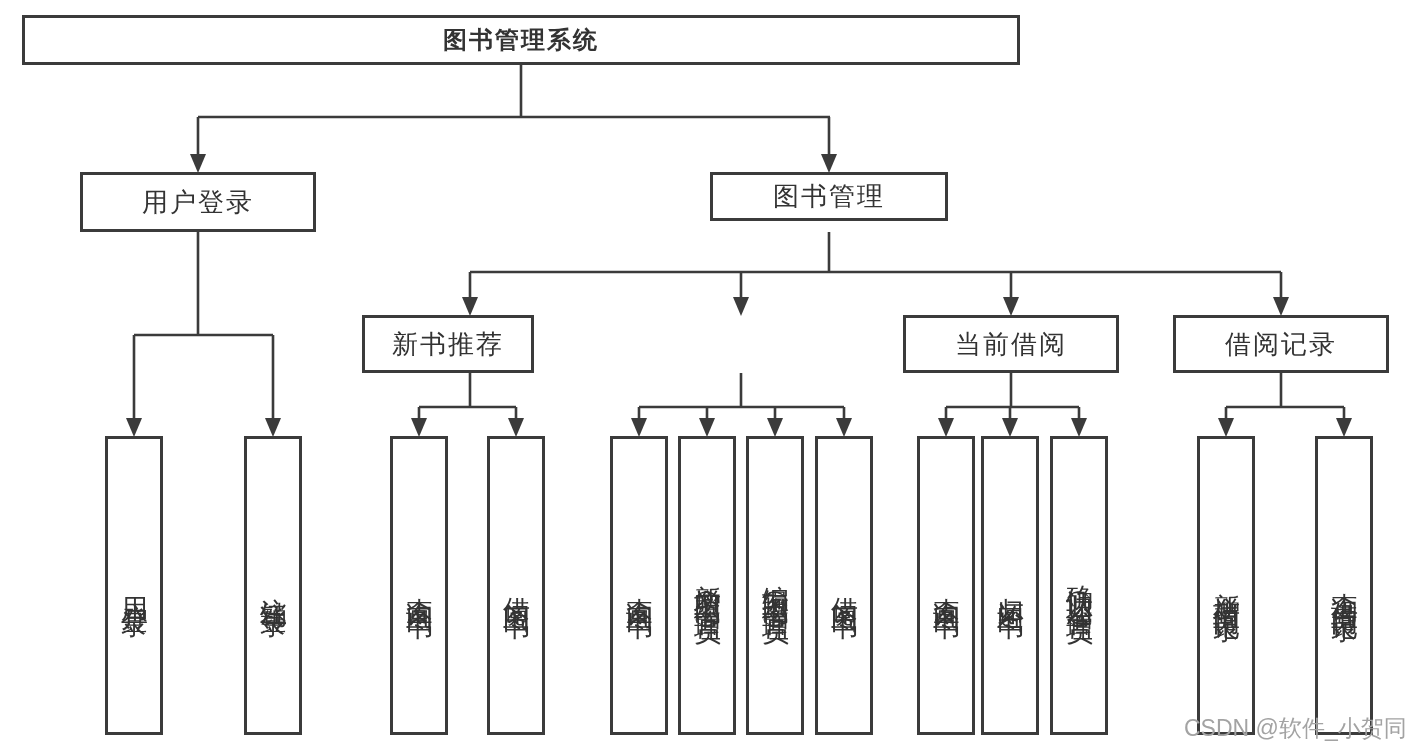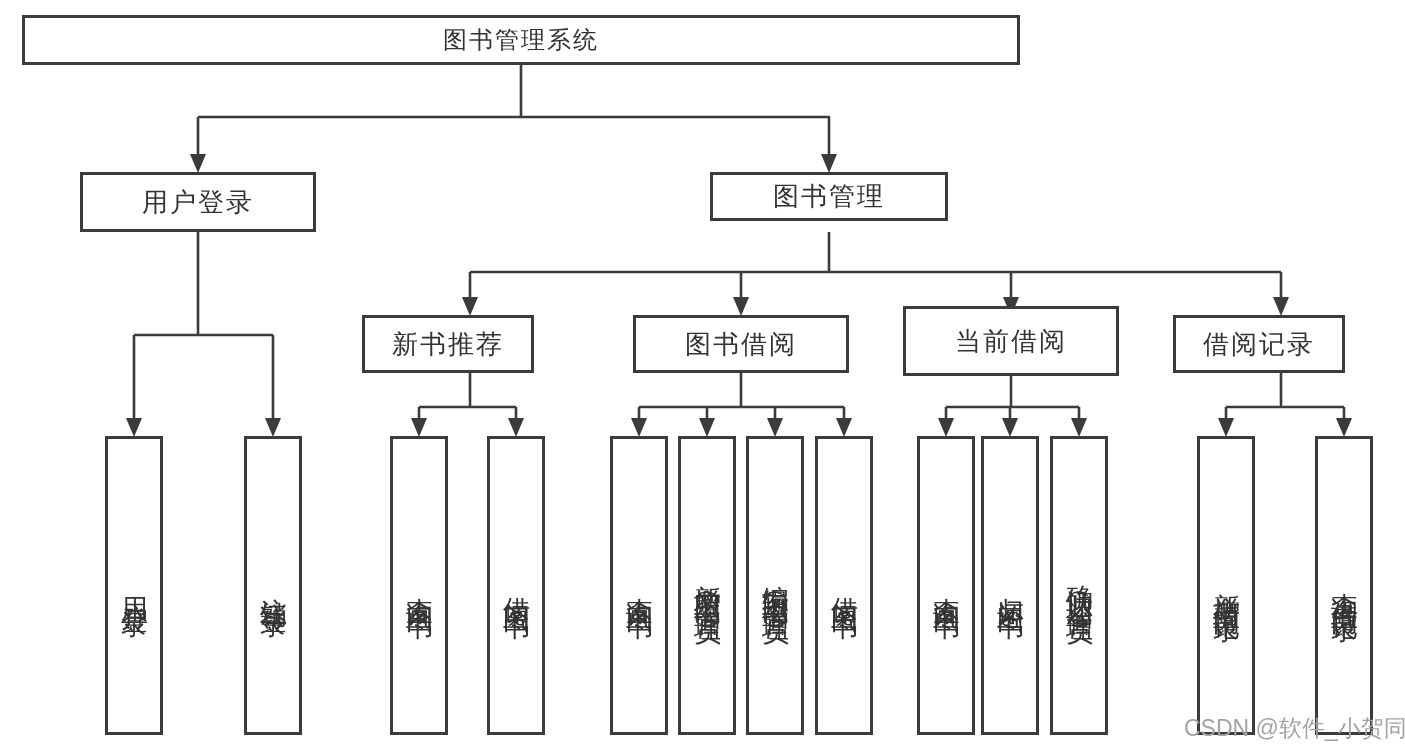--- a/index.html
+++ b/index.html
@@ -97,41 +97,38 @@
       <polygon points="767,418 783,418 775,437"></polygon>
       <polygon points="836,418 852,418 844,437"></polygon>
       <polygon points="938,418 954,418 946,437"></polygon>
       <polygon points="1002,418 1018,418 1010,437"></polygon>
       <polygon points="1071,418 1087,418 1079,437"></polygon>
       <polygon points="1218,418 1234,418 1226,437"></polygon>
       <polygon points="1336,418 1352,418 1344,437"></polygon>
     </g>
   </svg>
 
-  <div class="box root-box" style="left:22px; top:15px; width:998px; height:50px;">
+  <div class="box root-box" style="left:22px; top:15px; width:998px; height:50px;font-weight:bold;">
     <span class="lbl">图书管理系统</span>
   </div>
 
   <div class="box" style="left:80px; top:172px; width:236px; height:60px;">
     <span class="lbl">用户登录</span>
   </div>
   <div class="box" style="left:710px; top:172px; width:238px; height:49px;">
     <span class="lbl">图书管理</span>
   </div>
 
   <div class="box" style="left:362px; top:315px; width:172px; height:58px;">
     <span class="lbl">新书推荐</span>
   </div>
-  <div class="box" style="left:633px; top:315px; width:216px; height:58px;">
-    <span class="lbl">图书借阅</span>
-  </div>
-  <div class="box" style="left:903px; top:306px; width:216px; height:70px;">
+  <div class="box" style="left:903px; top:315px; width:216px; height:58px;">
     <span class="lbl">当前借阅</span>
   </div>
-  <div class="box" style="left:1173px; top:315px; width:172px; height:58px;">
+  <div class="box" style="left:1173px; top:315px; width:216px; height:58px;">
     <span class="lbl">借阅记录</span>
   </div>
 
   <div class="box leaf" style="left:105px;">
     <span class="vlbl">用户登录</span>
   </div>
   <div class="box leaf" style="left:244px;">
     <span class="vlbl">注销登录</span>
   </div>
 

